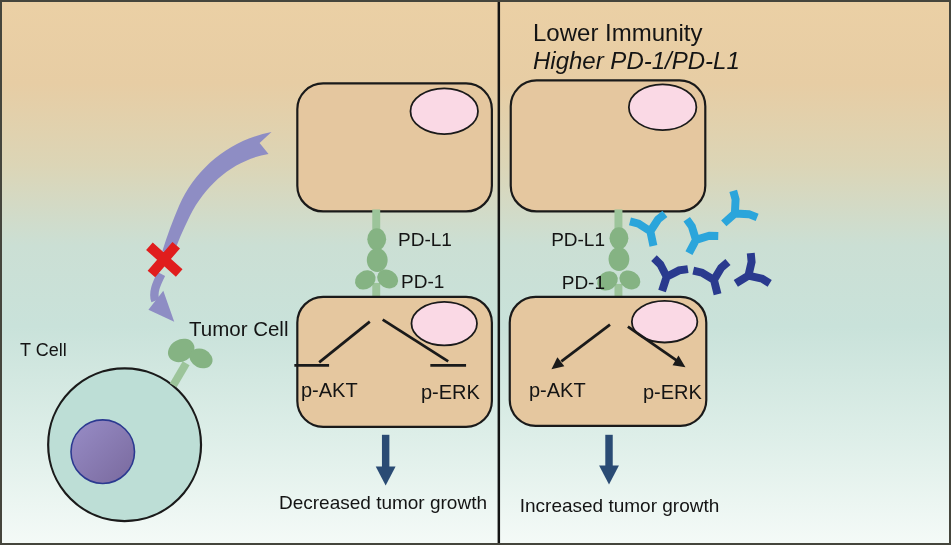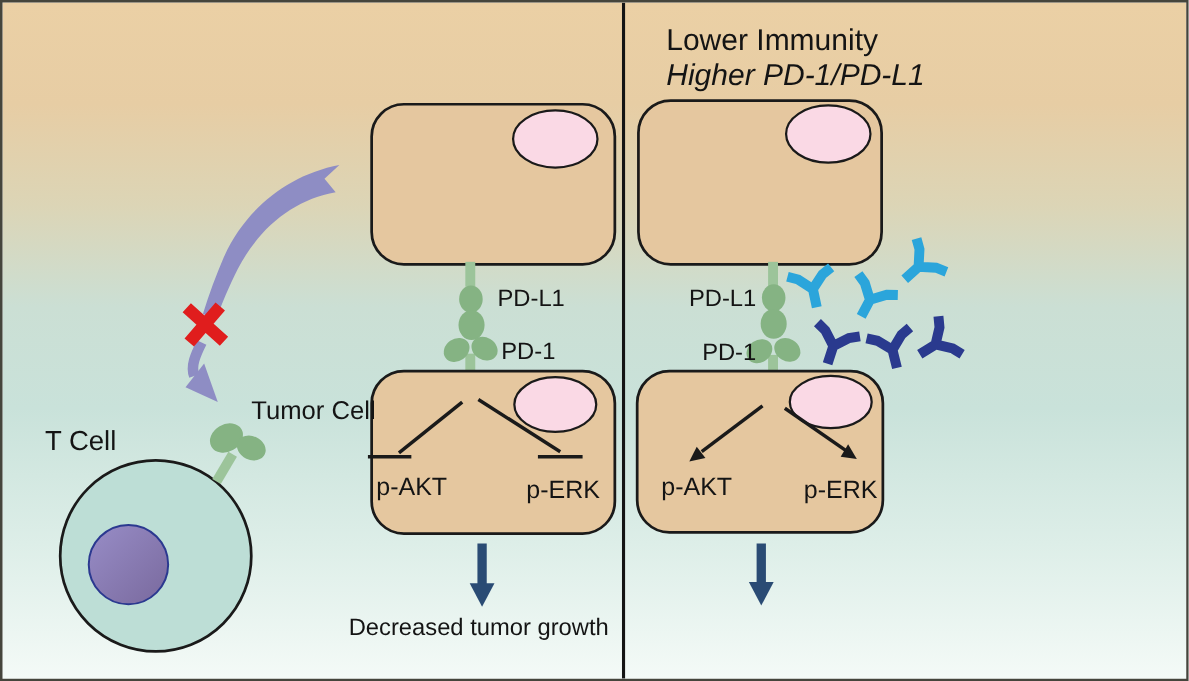--- a/index.html
+++ b/index.html
@@ -133,29 +133,30 @@
     <g>
       <path class="act" d="M629 327 L678 361"></path>
       <polygon class="blackfill" points="687,368 674,366 680,356"></polygon>
     </g>
     <g>
       <path class="navyline" d="M610 436 L610 469"></path>
       <polygon class="navyfill" points="600,467 620,467 610,486"></polygon>
     </g>
   </svg>
 
-  <div class="label" style="left:34px;top:338px;font-size:22px;">T Cell</div>
-  <div class="label" style="left:187px;top:315px;font-size:20.5px;margin-left:12px;">Tumor Cell</div>
+  <div class="label" style="left:18px;top:338px;font-size:18px;">T Cell</div>
+  <div class="label" style="left:187px;top:315px;font-size:20.5px;">Tumor Cell</div>
 
   <div class="label" style="left:396px;top:227px;font-size:19px;">PD-L1</div>
   <div class="label" style="left:399px;top:269px;font-size:19px;">PD-1</div>
   <div class="label" style="left:299px;top:377px;font-size:20px;">p-AKT</div>
   <div class="label" style="left:419px;top:379px;font-size:20px;">p-ERK</div>
   <div class="label" style="left:531px;top:17px;font-size:24px;">Lower Immunity</div>
 
   <div class="label" style="left:268px;top:490px;width:226px;text-align:center;font-size:19px;">Decreased tumor growth</div>
   <div class="label" style="left:531px;top:45px;font-size:24px;font-style:italic;">Higher PD-1/PD-L1</div>
   <div class="label" style="left:538px;top:227px;width:65px;text-align:right;font-size:19px;">PD-L1</div>
   <div class="label" style="left:538px;top:270px;width:65px;text-align:right;font-size:19px;">PD-1</div>
   <div class="label" style="left:527px;top:377px;font-size:20px;">p-AKT</div>
   <div class="label" style="left:641px;top:379px;font-size:20px;">p-ERK</div>
+  <div class="label" style="left:510px;top:493px;width:215px;text-align:center;font-size:19px;">Increased tumor growth</div>
 
 </div>
 
 </body></html>

